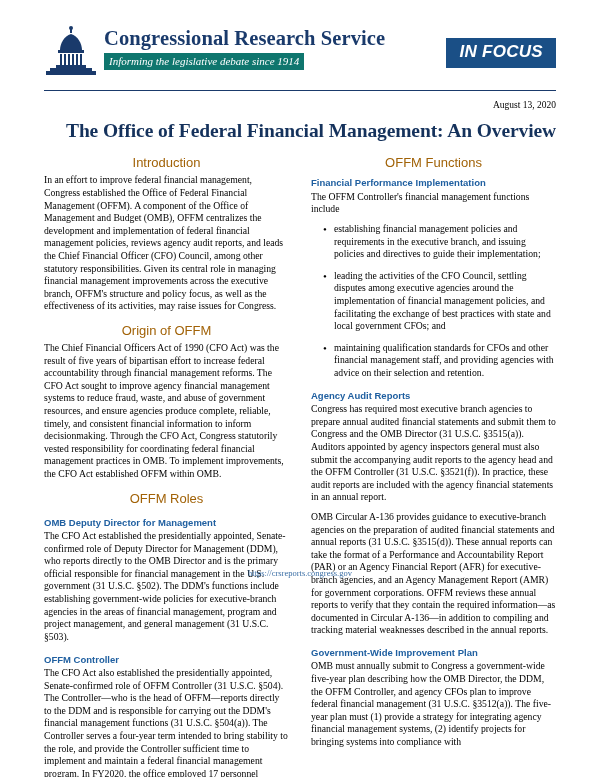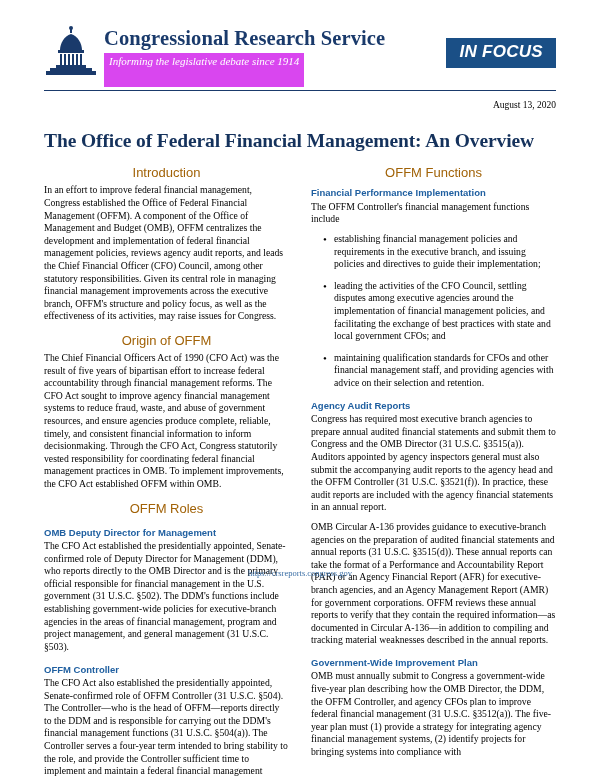--- a/index.html
+++ b/index.html
@@ -52,22 +52,22 @@
     color: #1a3a6b;
     letter-spacing: 0.1px;
     line-height: 1.05;
     white-space: nowrap;
   }
   .crs-sub {
     font-family: "Liberation Serif", serif;
     font-size: 11px;
     font-style: italic;
     color: #ffffff;
-    background: #d946ef;
-    padding: 2px 5px 20px 5px;
+    background: #0f766e;
+    padding: 2px 5px 3px 5px;
     margin-top: 3px;
     white-space: nowrap;
     display: inline-block;
     line-height: 1.1;
   }
   .infocus {
     background: #1a4f86;
     color: #ffffff;
     font-family: "Liberation Sans", sans-serif;
     font-weight: bold;
@@ -90,23 +90,24 @@
     text-align: right;
     font-size: 9.5px;
     margin-top: 9px;
     color: #000;
   }
   .doctitle {
     font-family: "Liberation Serif", serif;
     font-size: 19.5px;
     font-weight: bold;
     color: #15325c;
-    margin-top: 20px;
+    margin-top: 10px;
     line-height: 1.15;
     letter-spacing: -0.1px;
+    text-align: right;
   }
 
   
   .columns {
     display: flex;
     gap: 22px;
     margin-top: 14px;
   }
   .col {
     width: 245px;

